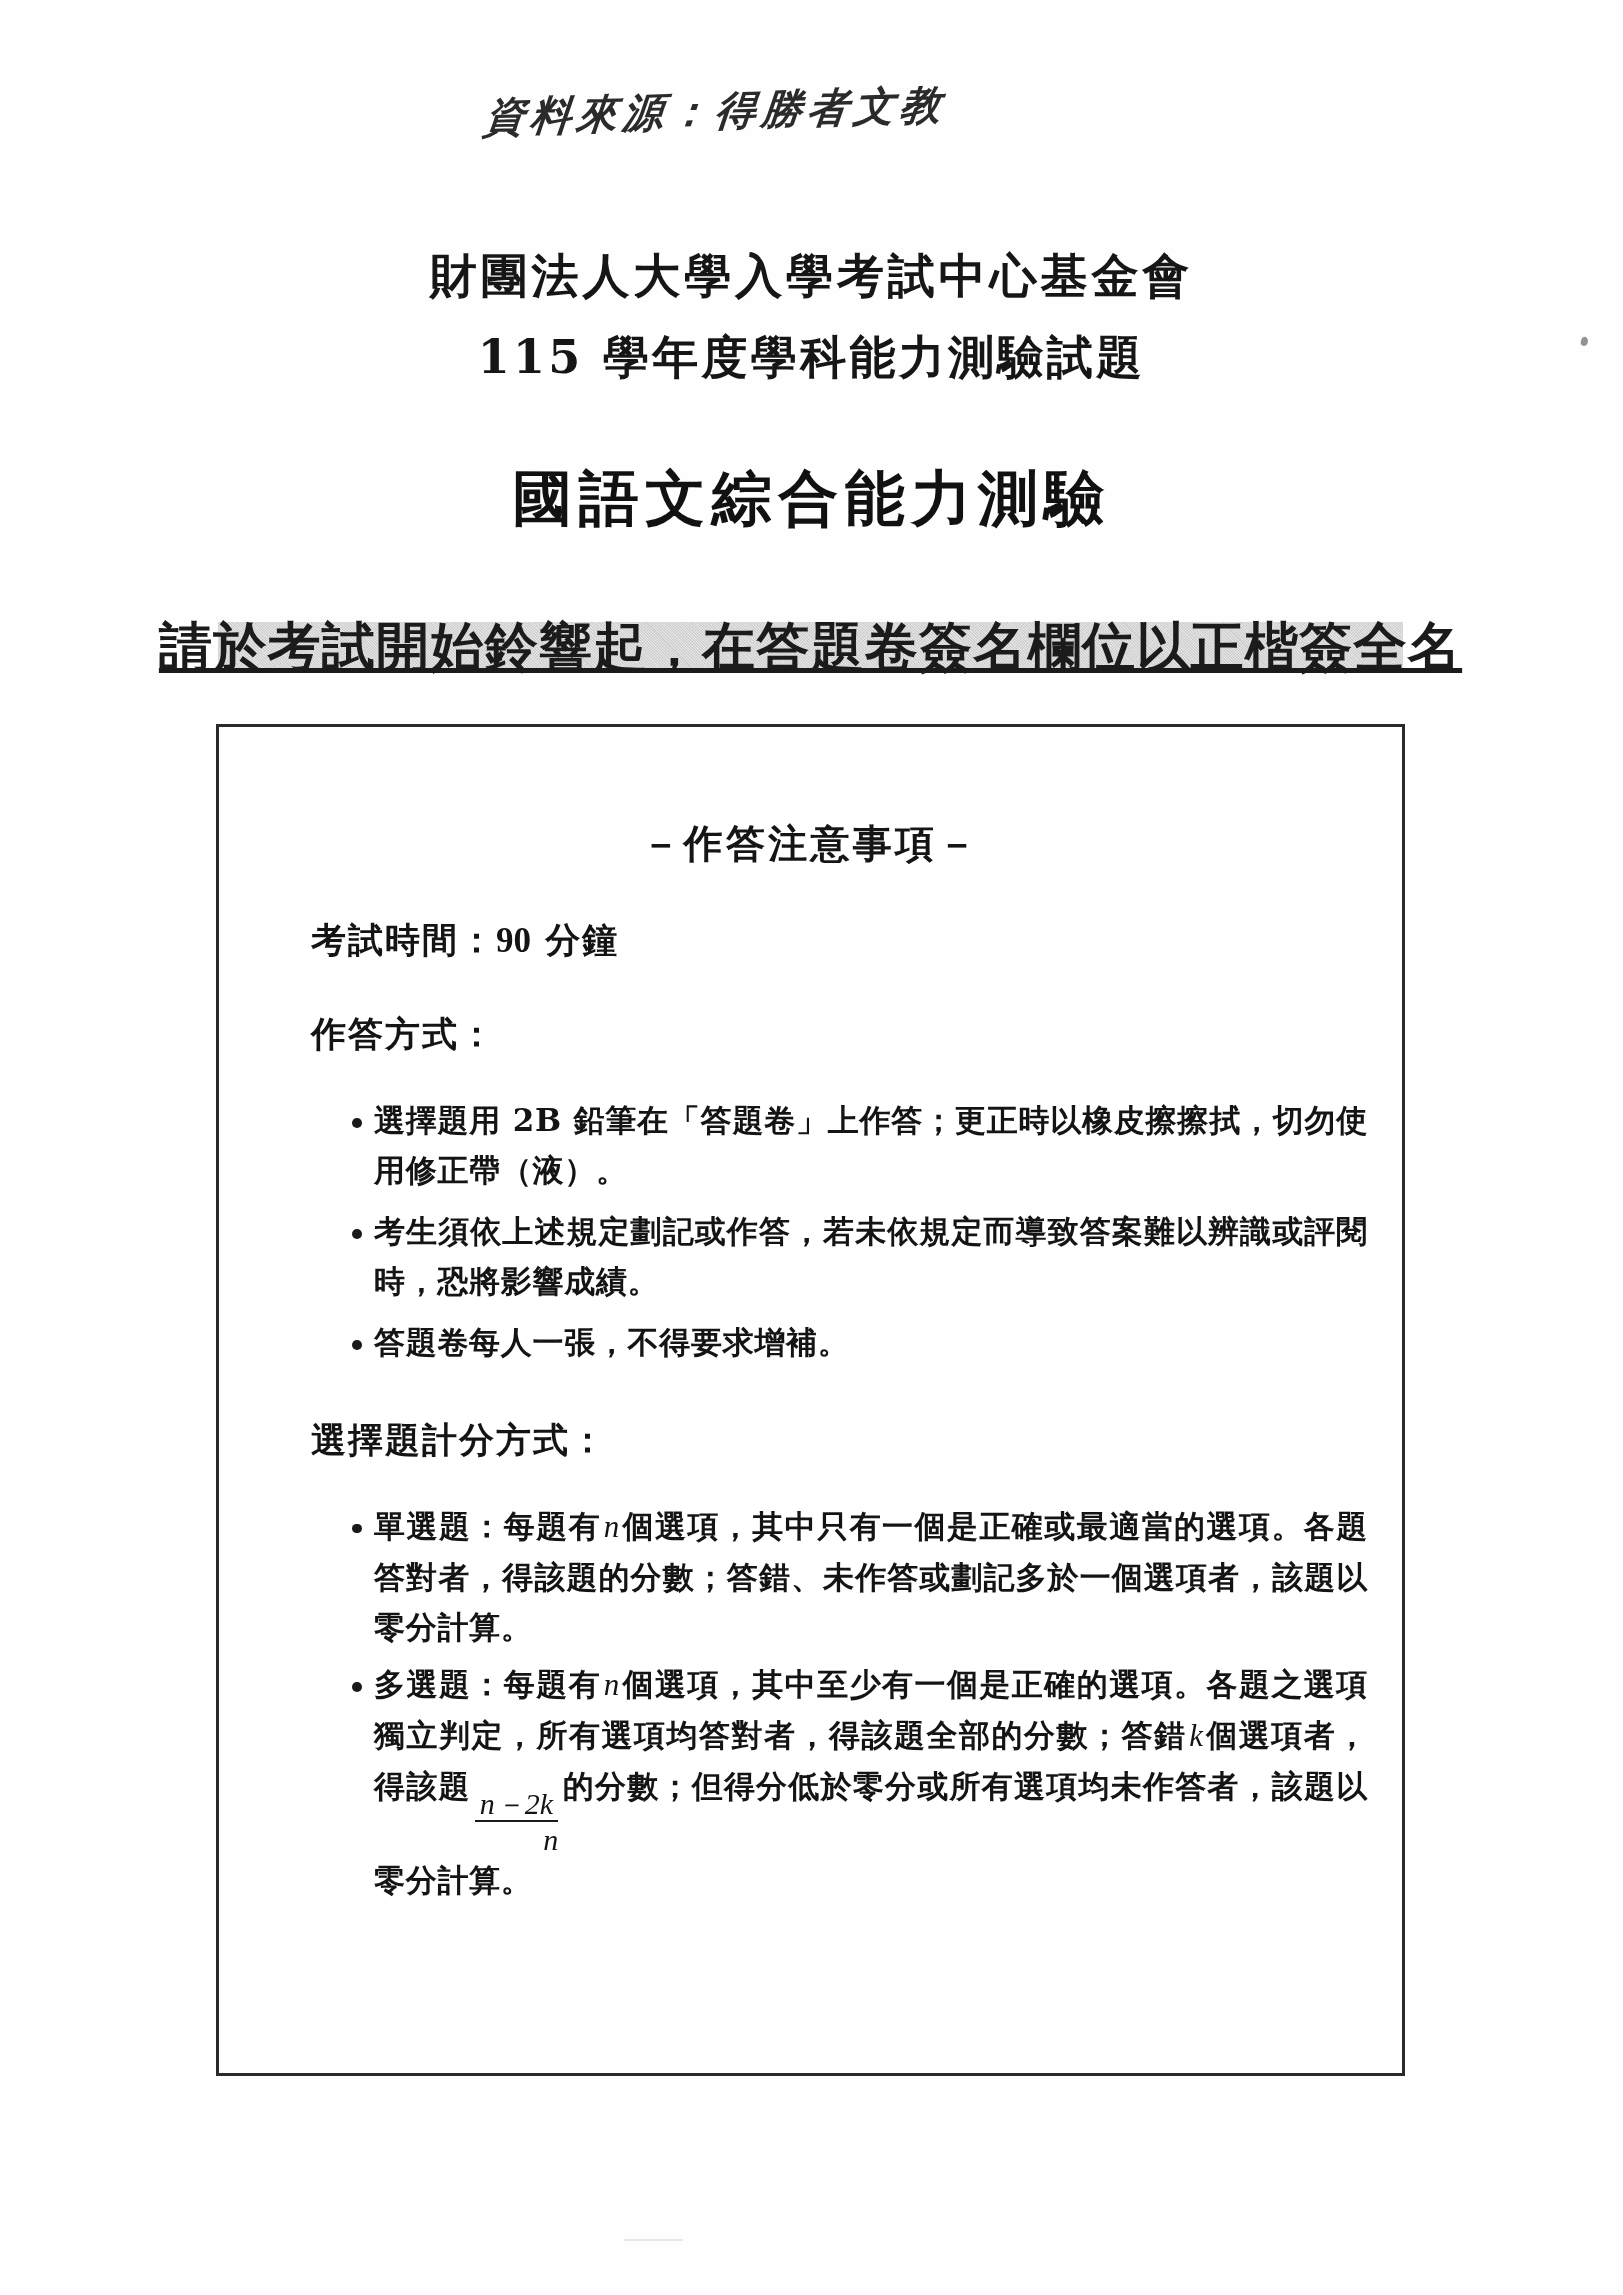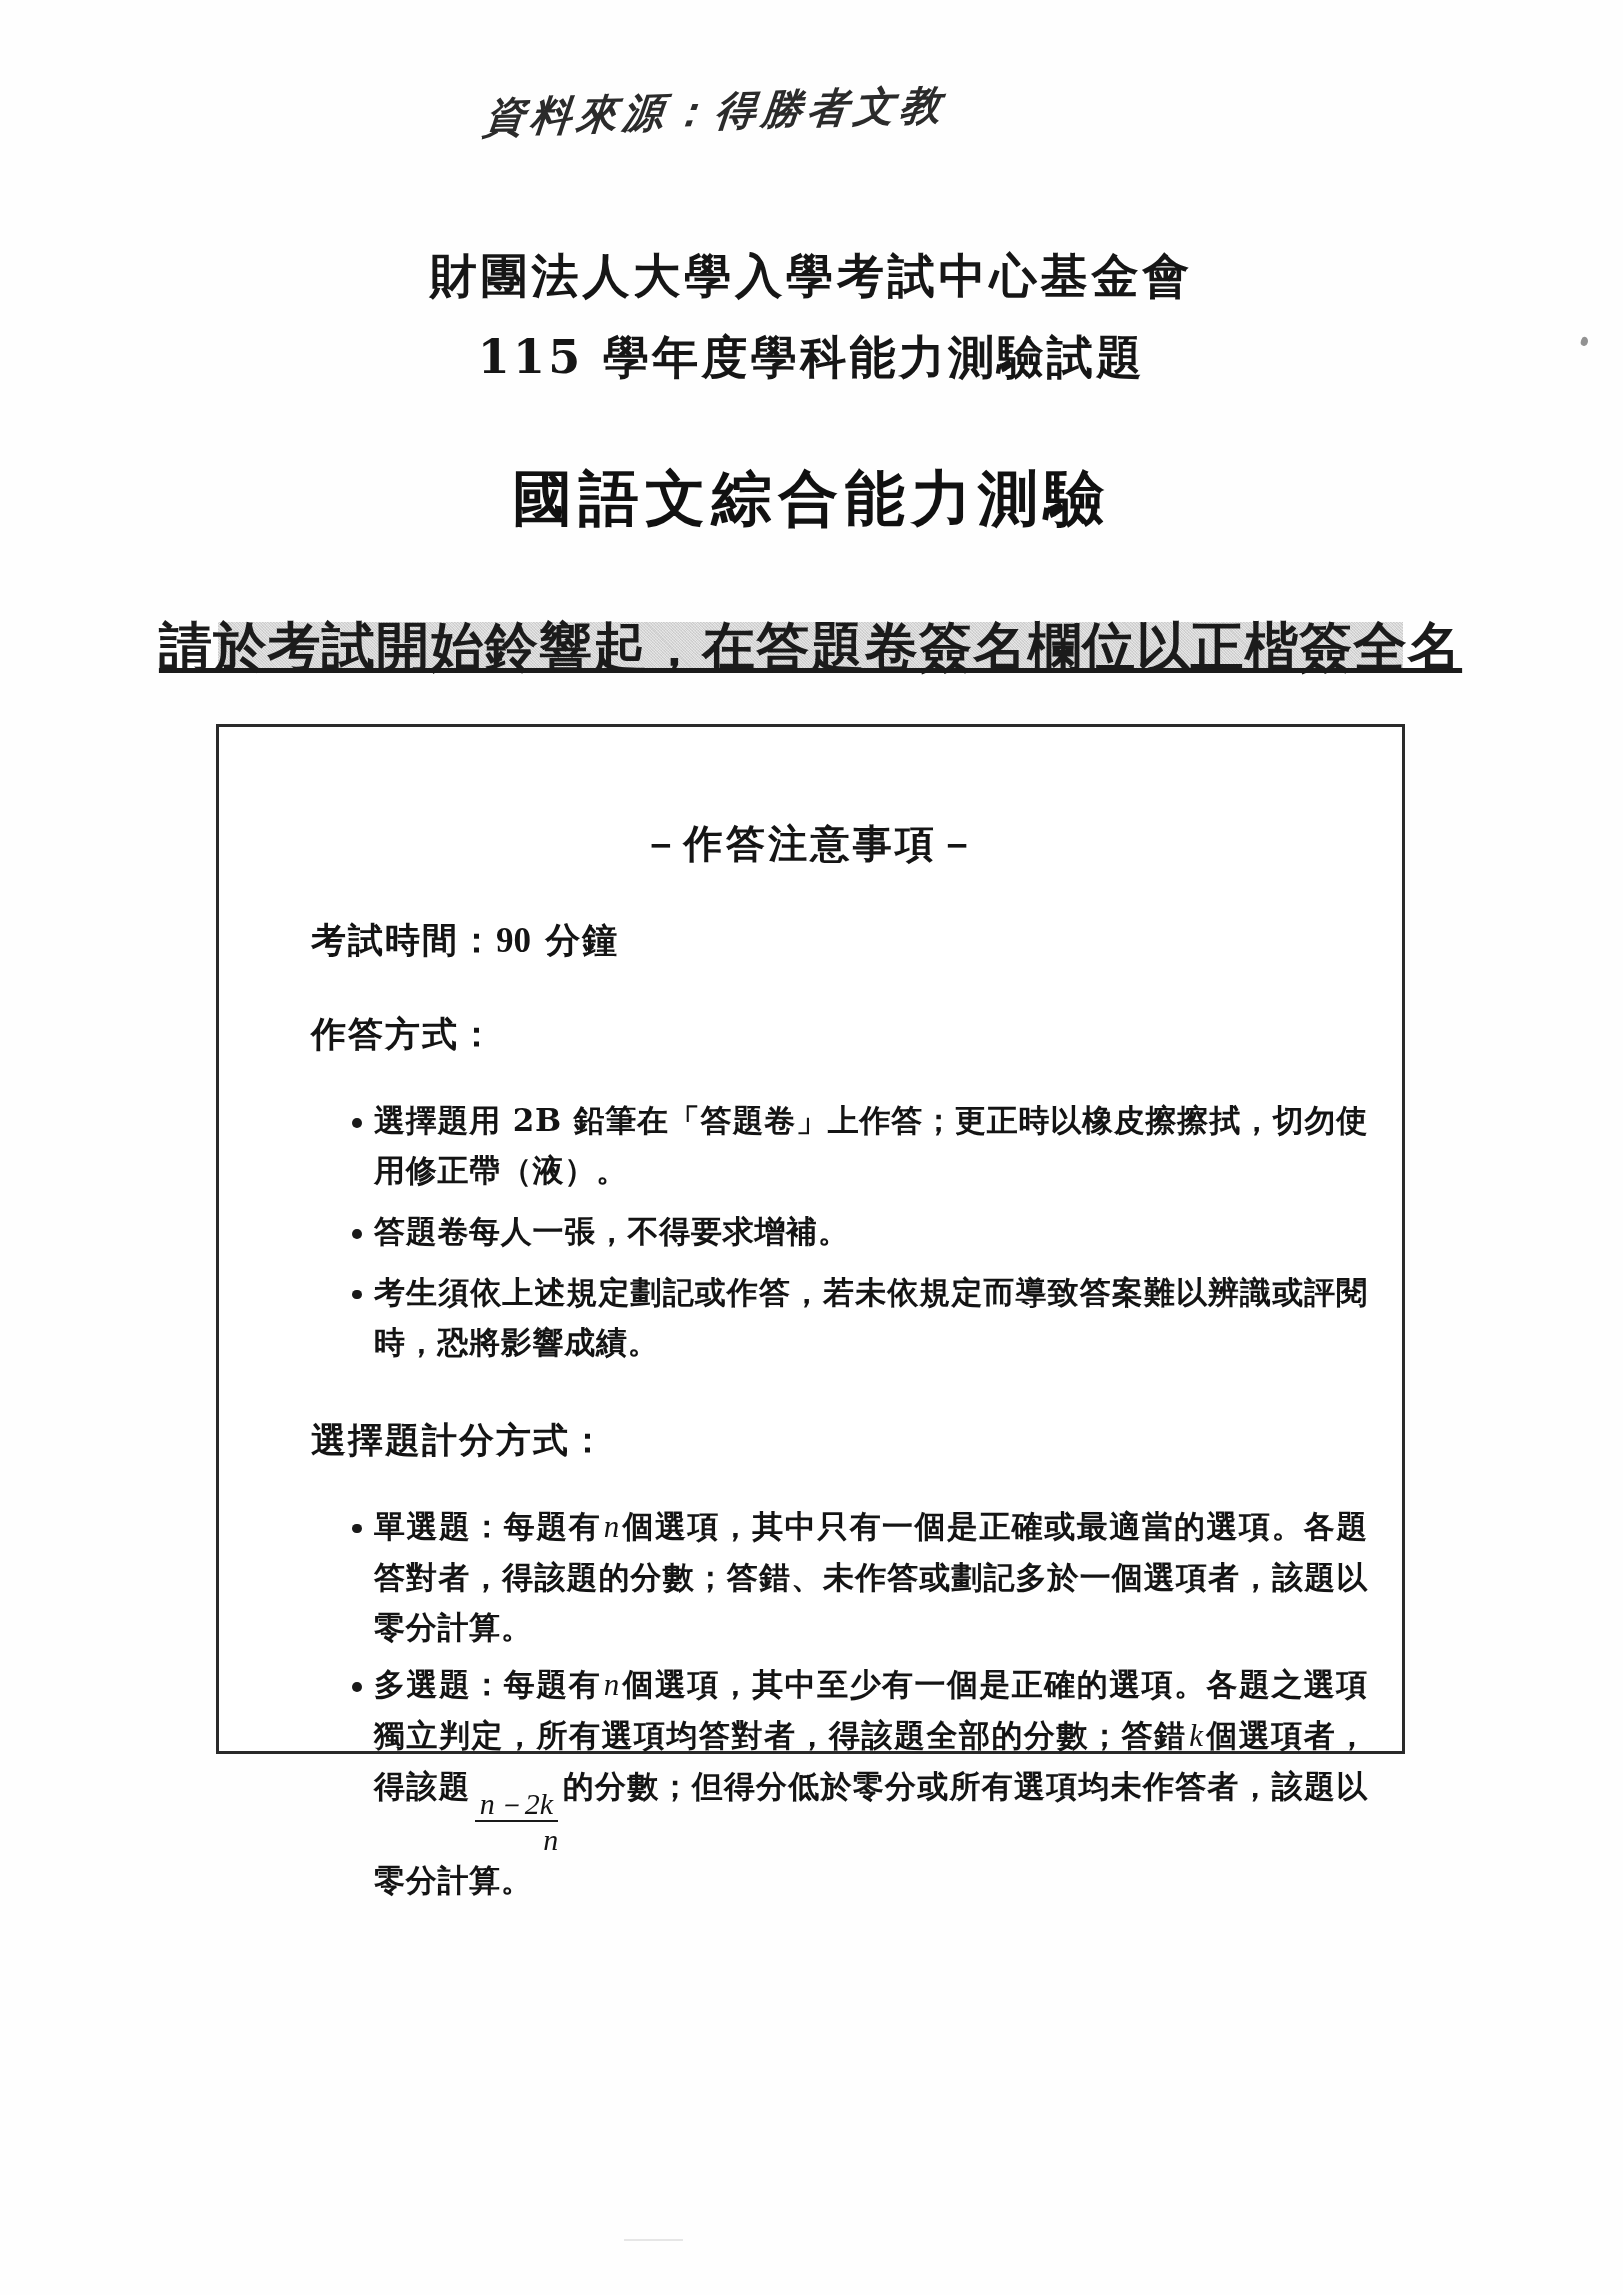--- a/index.html
+++ b/index.html
@@ -100,21 +100,21 @@
     white-space: nowrap;
     text-decoration: underline;
   }
 
   
   .notice-box {
     position: absolute;
     left: 216px;
     top: 724px;
     width: 1189px;
-    height: 1030px;
+    height: 1352px;
     box-sizing: border-box;
     border: 3.3px solid #2a2a2a;
     background: #ffffff;
   }
 
   .notice-heading {
     position: absolute;
     left: 0;
     right: 0;
     top: 90px;
@@ -261,22 +261,22 @@
       </div>
 
       <div class="gap-a"></div>
 
       <div class="row-heading">作答方式：</div>
 
       <div class="gap-c"></div>
 
       <ul class="bullets">
         <li>選擇題用 2B 鉛筆在「答題卷」上作答；更正時以橡皮擦擦拭，切勿使用修正帶（液）。</li>
+        <li>考生須依上述規定劃記或作答，若未依規定而導致答案難以辨識或評閱時，恐將影響成績。</li>
         <li>答題卷每人一張，不得要求增補。</li>
-        <li>考生須依上述規定劃記或作答，若未依規定而導致答案難以辨識或評閱時，恐將影響成績。</li>
       </ul>
 
       <div class="gap-b"></div>
 
       <div class="row-heading">選擇題計分方式：</div>
 
       <div class="gap-c"></div>
 
       <ul class="bullets tight">
         <li><span>單選題：每題有</span><span class="mathvar">n</span><span>個選項，其中只有一個是正確或最適當的選項。各題答對者，得該題的分數；答錯、未作答或劃記多於一個選項者，該題以零分計算。</span></li>

